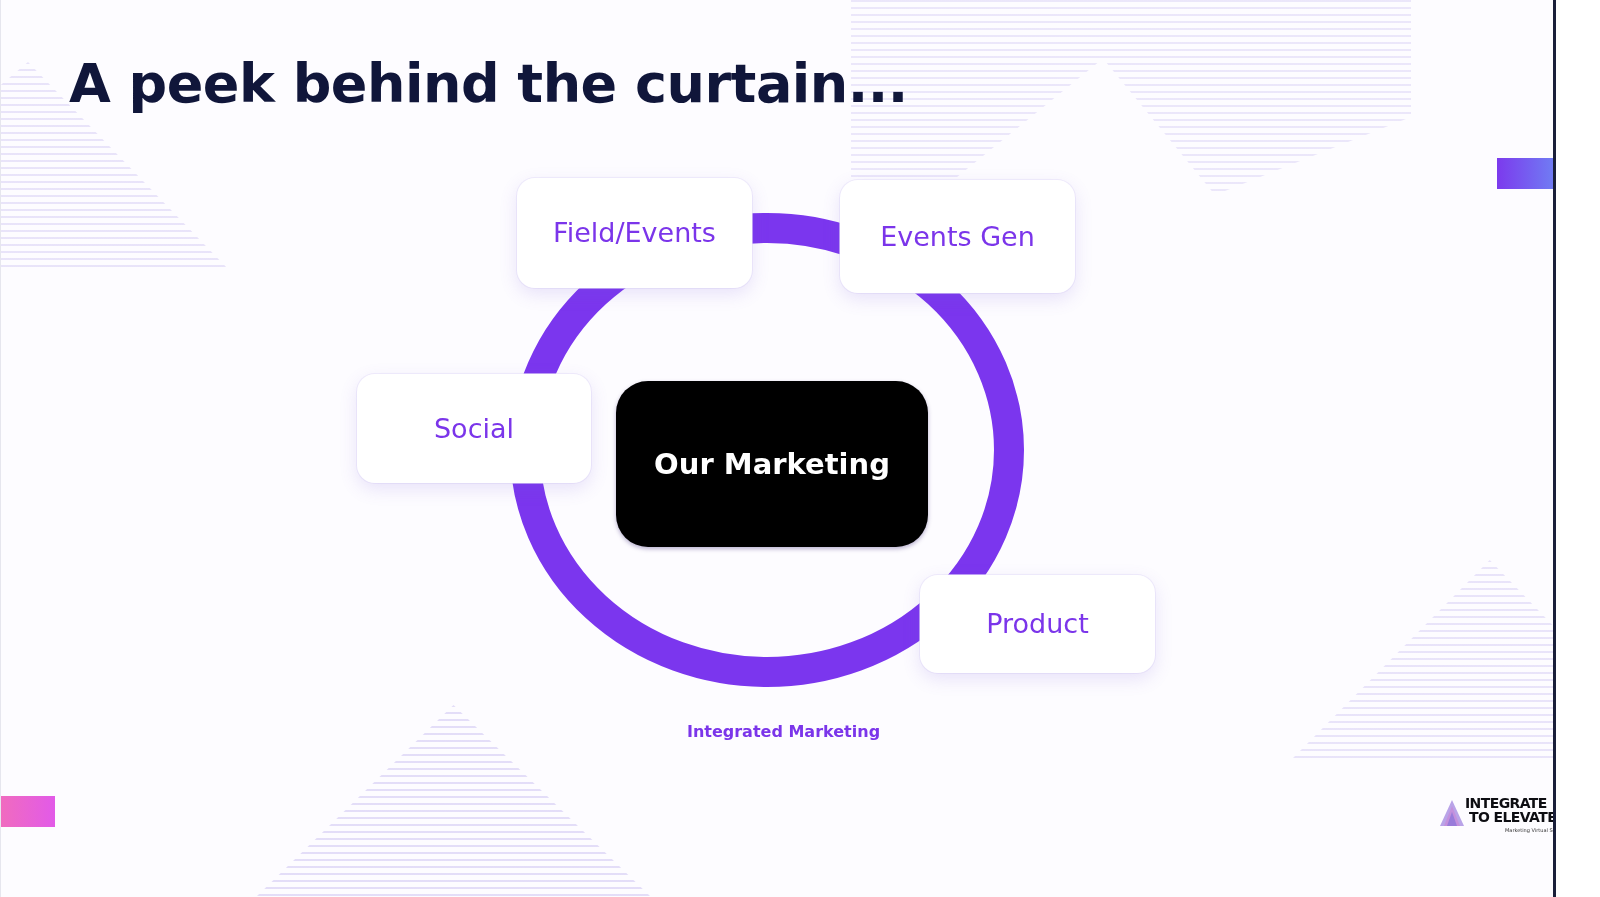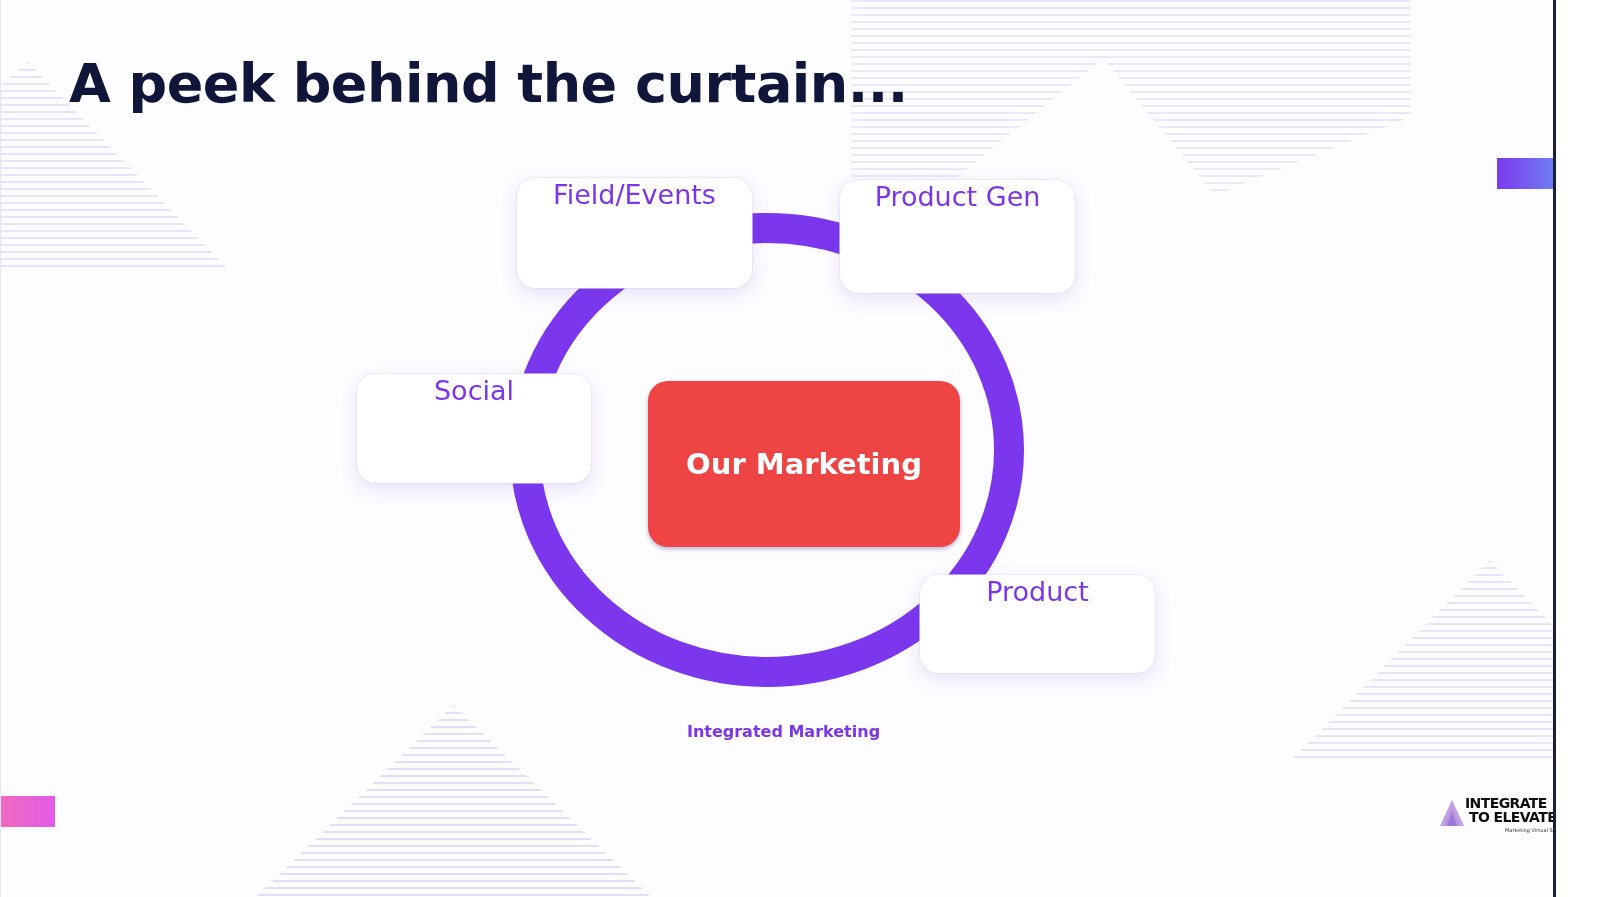--- a/index.html
+++ b/index.html
@@ -40,34 +40,34 @@
   .accent-bar-left {
     position: absolute; left: 0; top: 796px; width: 54px; height: 31px;
     background: linear-gradient(to right, #f06bbf, #e25ae8);
   }
   .ring-svg { position: absolute; left: 0; top: 0; }
   .card {
     position: absolute;
     background: #ffffff;
     border-radius: 18px;
     box-shadow: 0 6px 18px rgba(120, 90, 220, 0.16), 0 0 0 1px rgba(235,230,250,0.6);
-    display: flex; align-items: flex-start; justify-content: center;
+    display: flex; align-items: center; justify-content: center;
     text-align: center;
     color: #7b35ea;
     font-family: "DejaVu Sans", sans-serif;
     font-size: 27px; line-height: 34px;
     cursor: pointer;
   }
   .center-box {
     position: absolute; left: 615px; top: 381px; width: 312px; height: 166px;
-    background: #ef4444; border-radius: 20px;
+    background: #000000; border-radius: 32px;
     box-shadow: 0 2px 4px rgba(60,40,120,0.35);
     display: flex; align-items: center; justify-content: center;
     text-align: center; color: #ffffff;
-    font-weight: 700; font-size: 29px; line-height: 36px; margin-left: 32px;
+    font-weight: 700; font-size: 29px; line-height: 36px;
   }
   .ring-caption {
     position: absolute; left: 640px; top: 722px; width: 285px;
     text-align: center; color: #7b35ea; font-weight: 700; font-size: 16px;
   }
   .logo {
     position: absolute; left: 1438px; top: 795px; width: 125px; height: 45px;
   }
   .logo-mark { position: absolute; left: 0; top: 3px; width: 26px; height: 30px; }
   .logo-line1, .logo-line2 {
@@ -93,21 +93,21 @@
   <div class="accent-bar-left"></div>
 
   <svg class="ring-svg" width="1566" height="897">
     <ellipse cx="766" cy="450" rx="242" ry="222" fill="none" stroke="#7b36ee" stroke-width="30"></ellipse>
   </svg>
 
   <div class="card" style="left:516px;top:178px;width:235px;height:110px;">
     <span>Field/Events</span>
   </div>
   <div class="card" style="left:839px;top:180px;width:235px;height:113px;">
-    <span>Product Gen</span>
+    <span>Events Gen</span>
   </div>
   <div class="card" style="left:356px;top:374px;width:234px;height:109px;">
     <span>Social</span>
   </div>
   <div class="card" style="left:919px;top:575px;width:235px;height:98px;">
     <span>Product</span>
   </div>
 
   <div class="center-box">
     <div>

